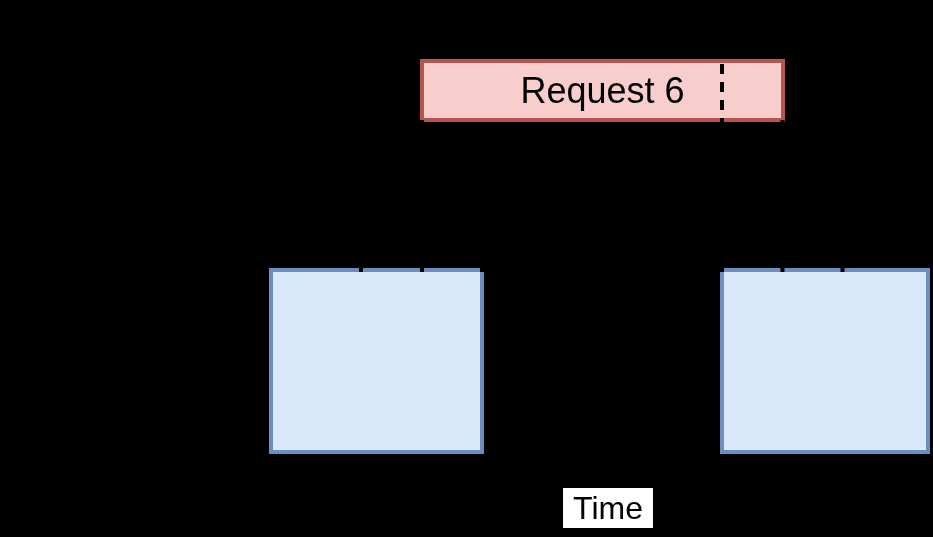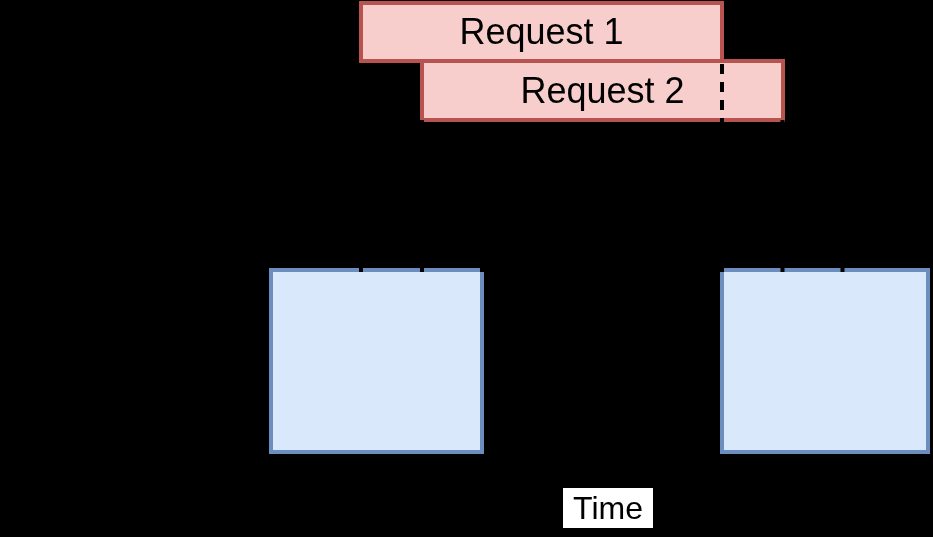--- a/index.html
+++ b/index.html
@@ -74,25 +74,22 @@
     line-height: 40px;
     text-align: center;
     z-index: 4;
   }
 </style>
 </head>
 <body>
 
 <div class="canvas">
 
-  <div class="request-bar bar-1">
-    <span class="bar-label">Request 1</span>
-  </div>
   <div class="request-bar bar-2">
-    <span class="bar-label">Request 2</span>
+    <span class="bar-label">Request 6</span>
   </div>
 
   <div class="batch-box box-left"></div>
   <div class="batch-box box-right"></div>
 
   <svg class="marker-overlay" width="933" height="537" viewBox="0 0 933 537">
     <line x1="361" y1="272" x2="361" y2="61"></line>
     <line x1="422" y1="272" x2="422" y2="120"></line>
     <line x1="482" y1="272" x2="482" y2="181"></line>
     <line x1="722" y1="272" x2="722" y2="61"></line>

